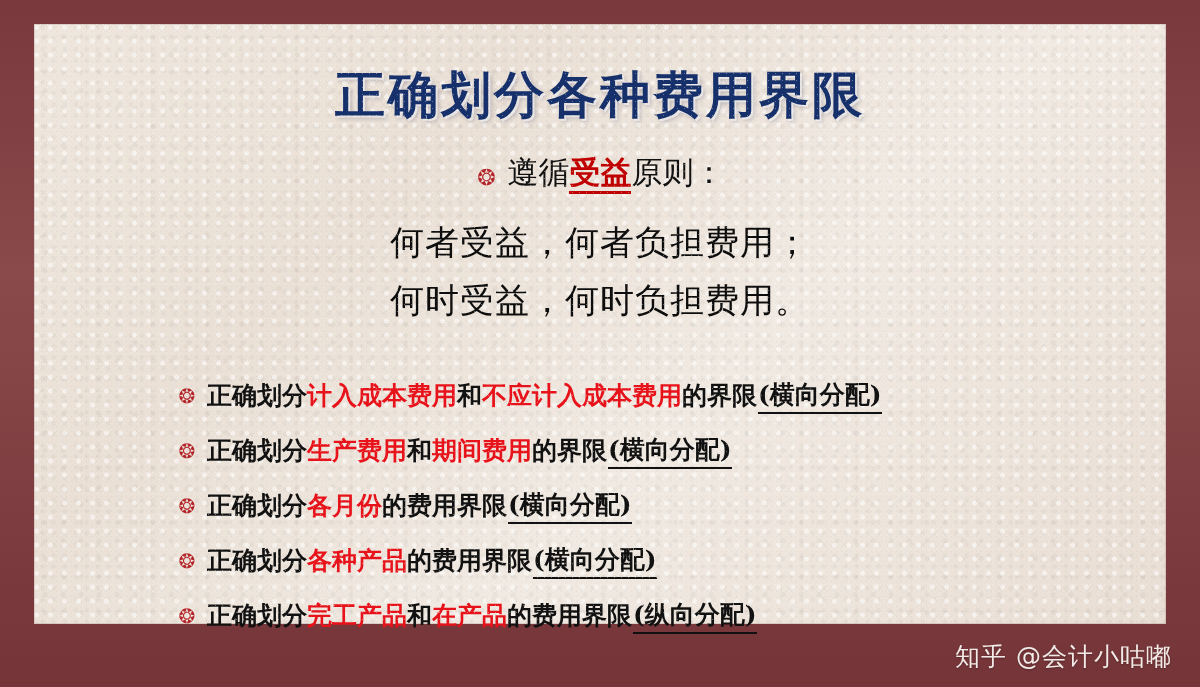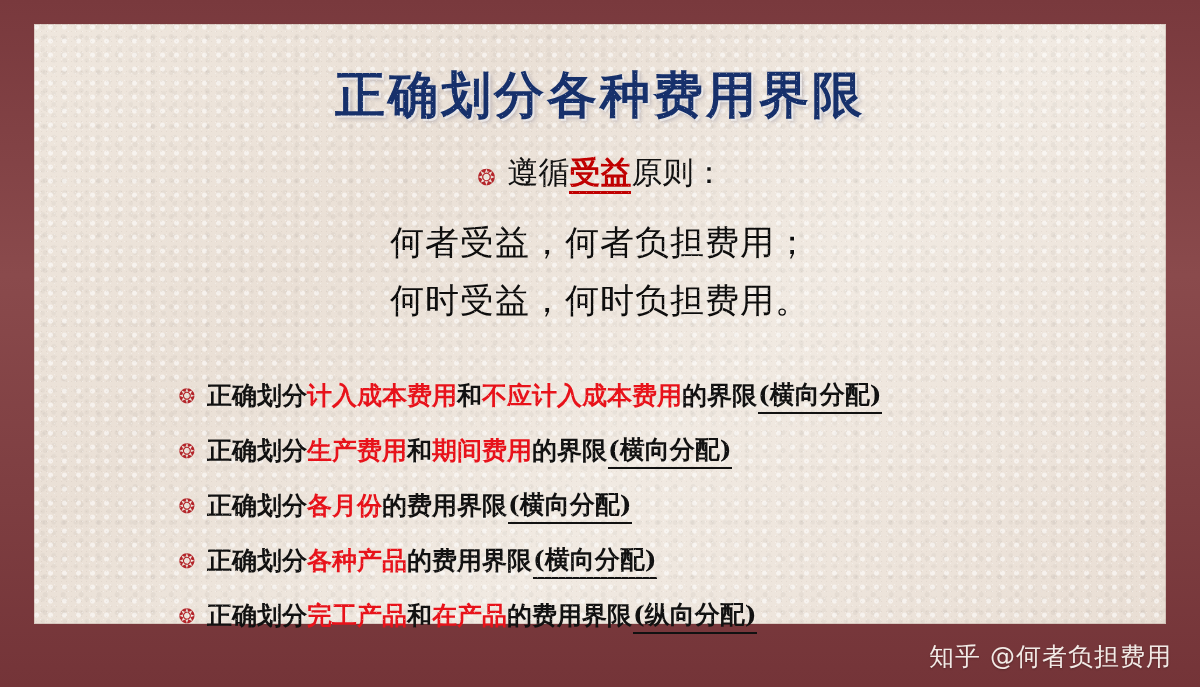--- a/index.html
+++ b/index.html
@@ -215,14 +215,14 @@
           <span class="seg-red">完工产品</span>
           <span class="seg-plain">和</span>
           <span class="seg-red">在产品</span>
           <span class="seg-plain">的费用界限</span>
           <span class="seg-suffix">(纵向分配)</span>
       </div>
 
     </div>
   </div>
 
-  <div id="watermark">知乎 @何者负担费用</div>
+  <div id="watermark">知乎 @会计小咕嘟</div>
 </div>
 
 </body></html>

